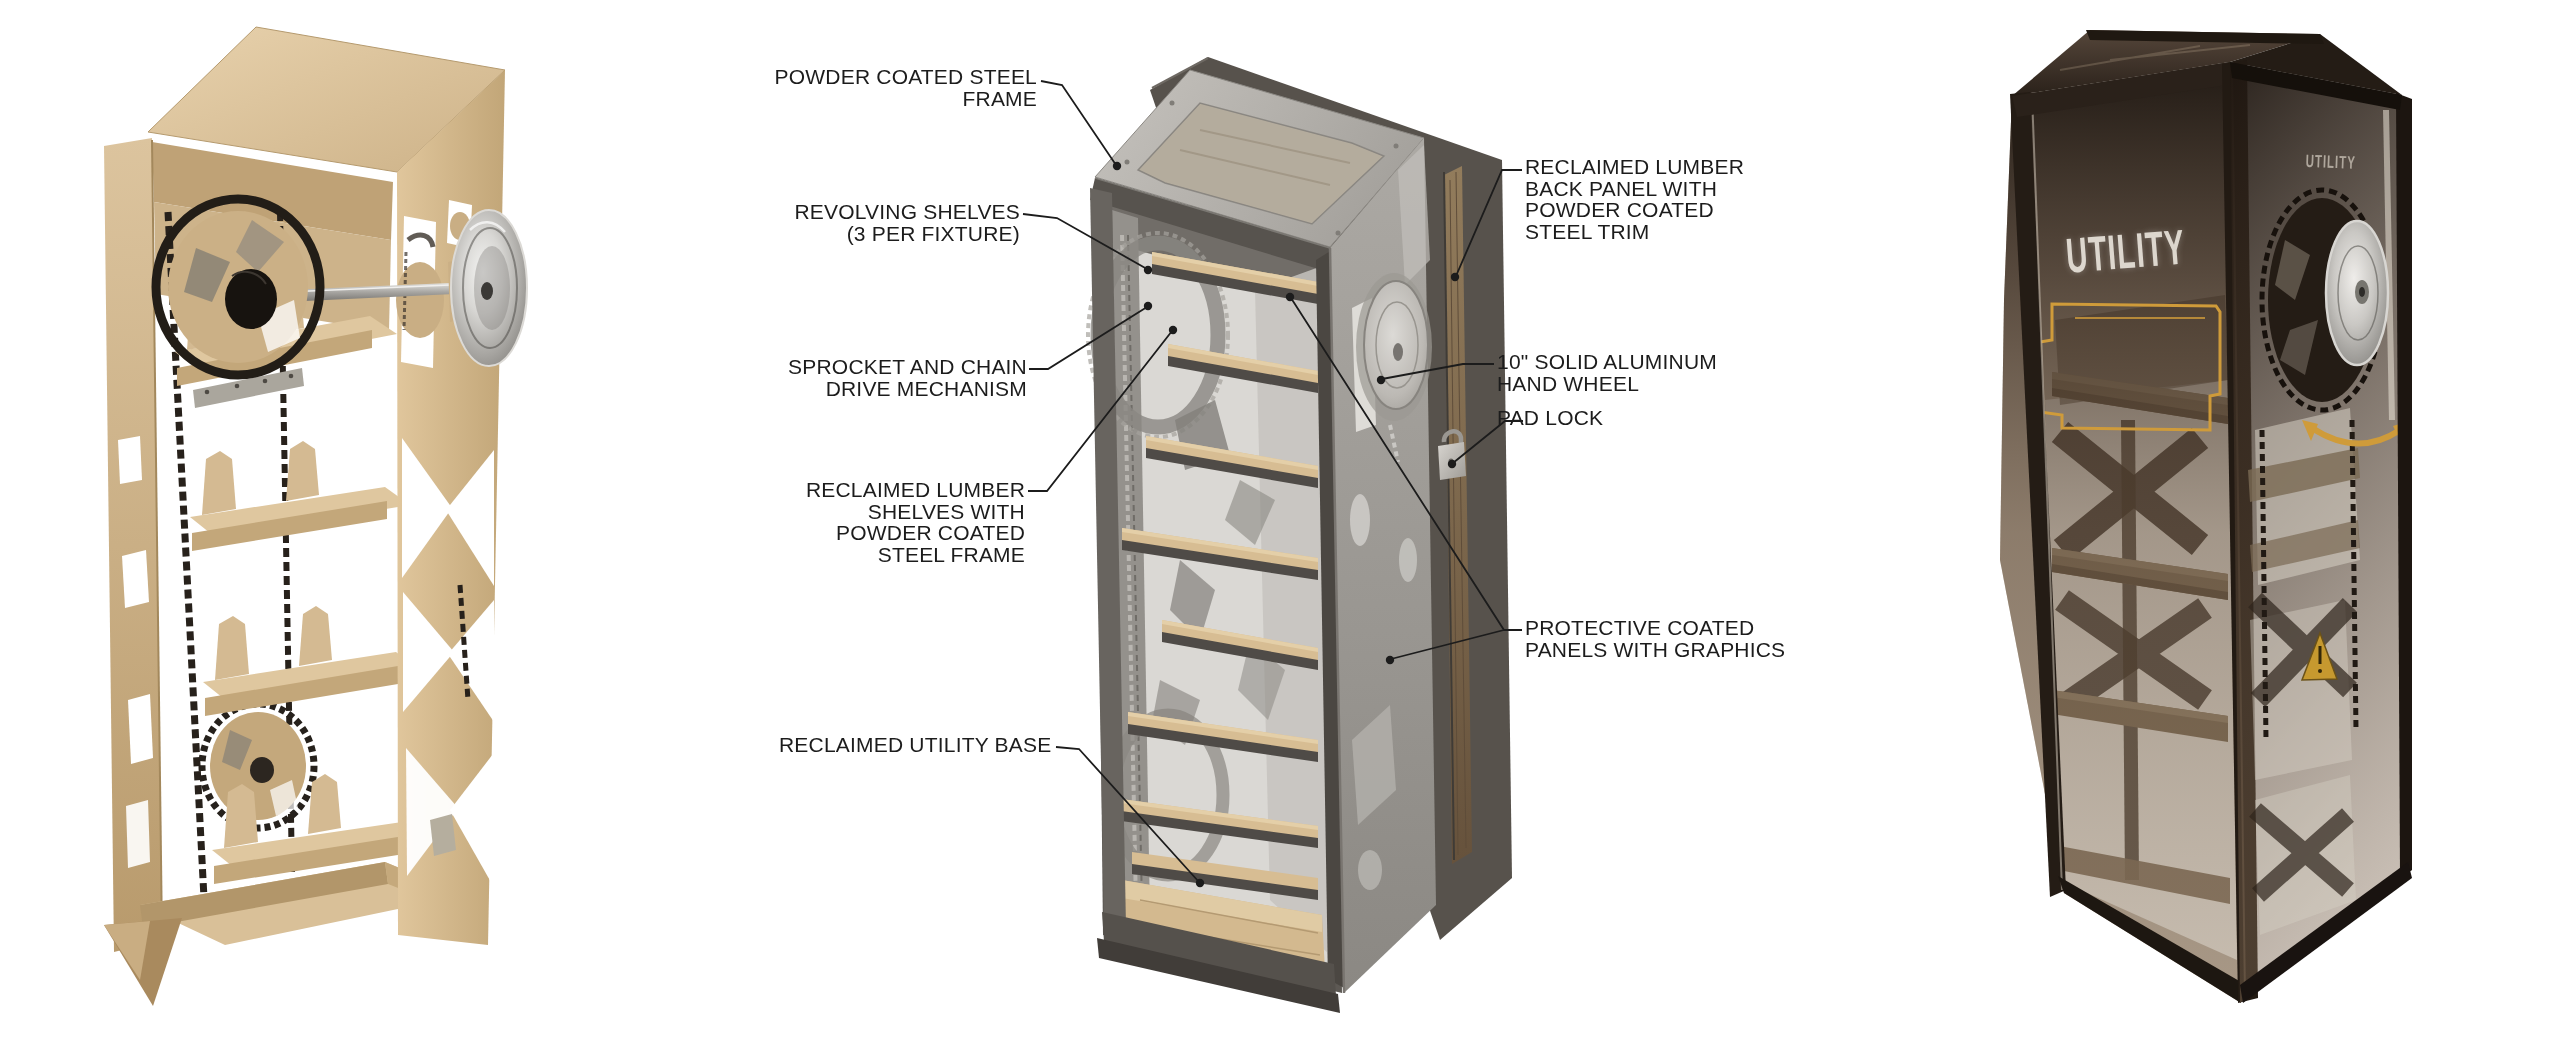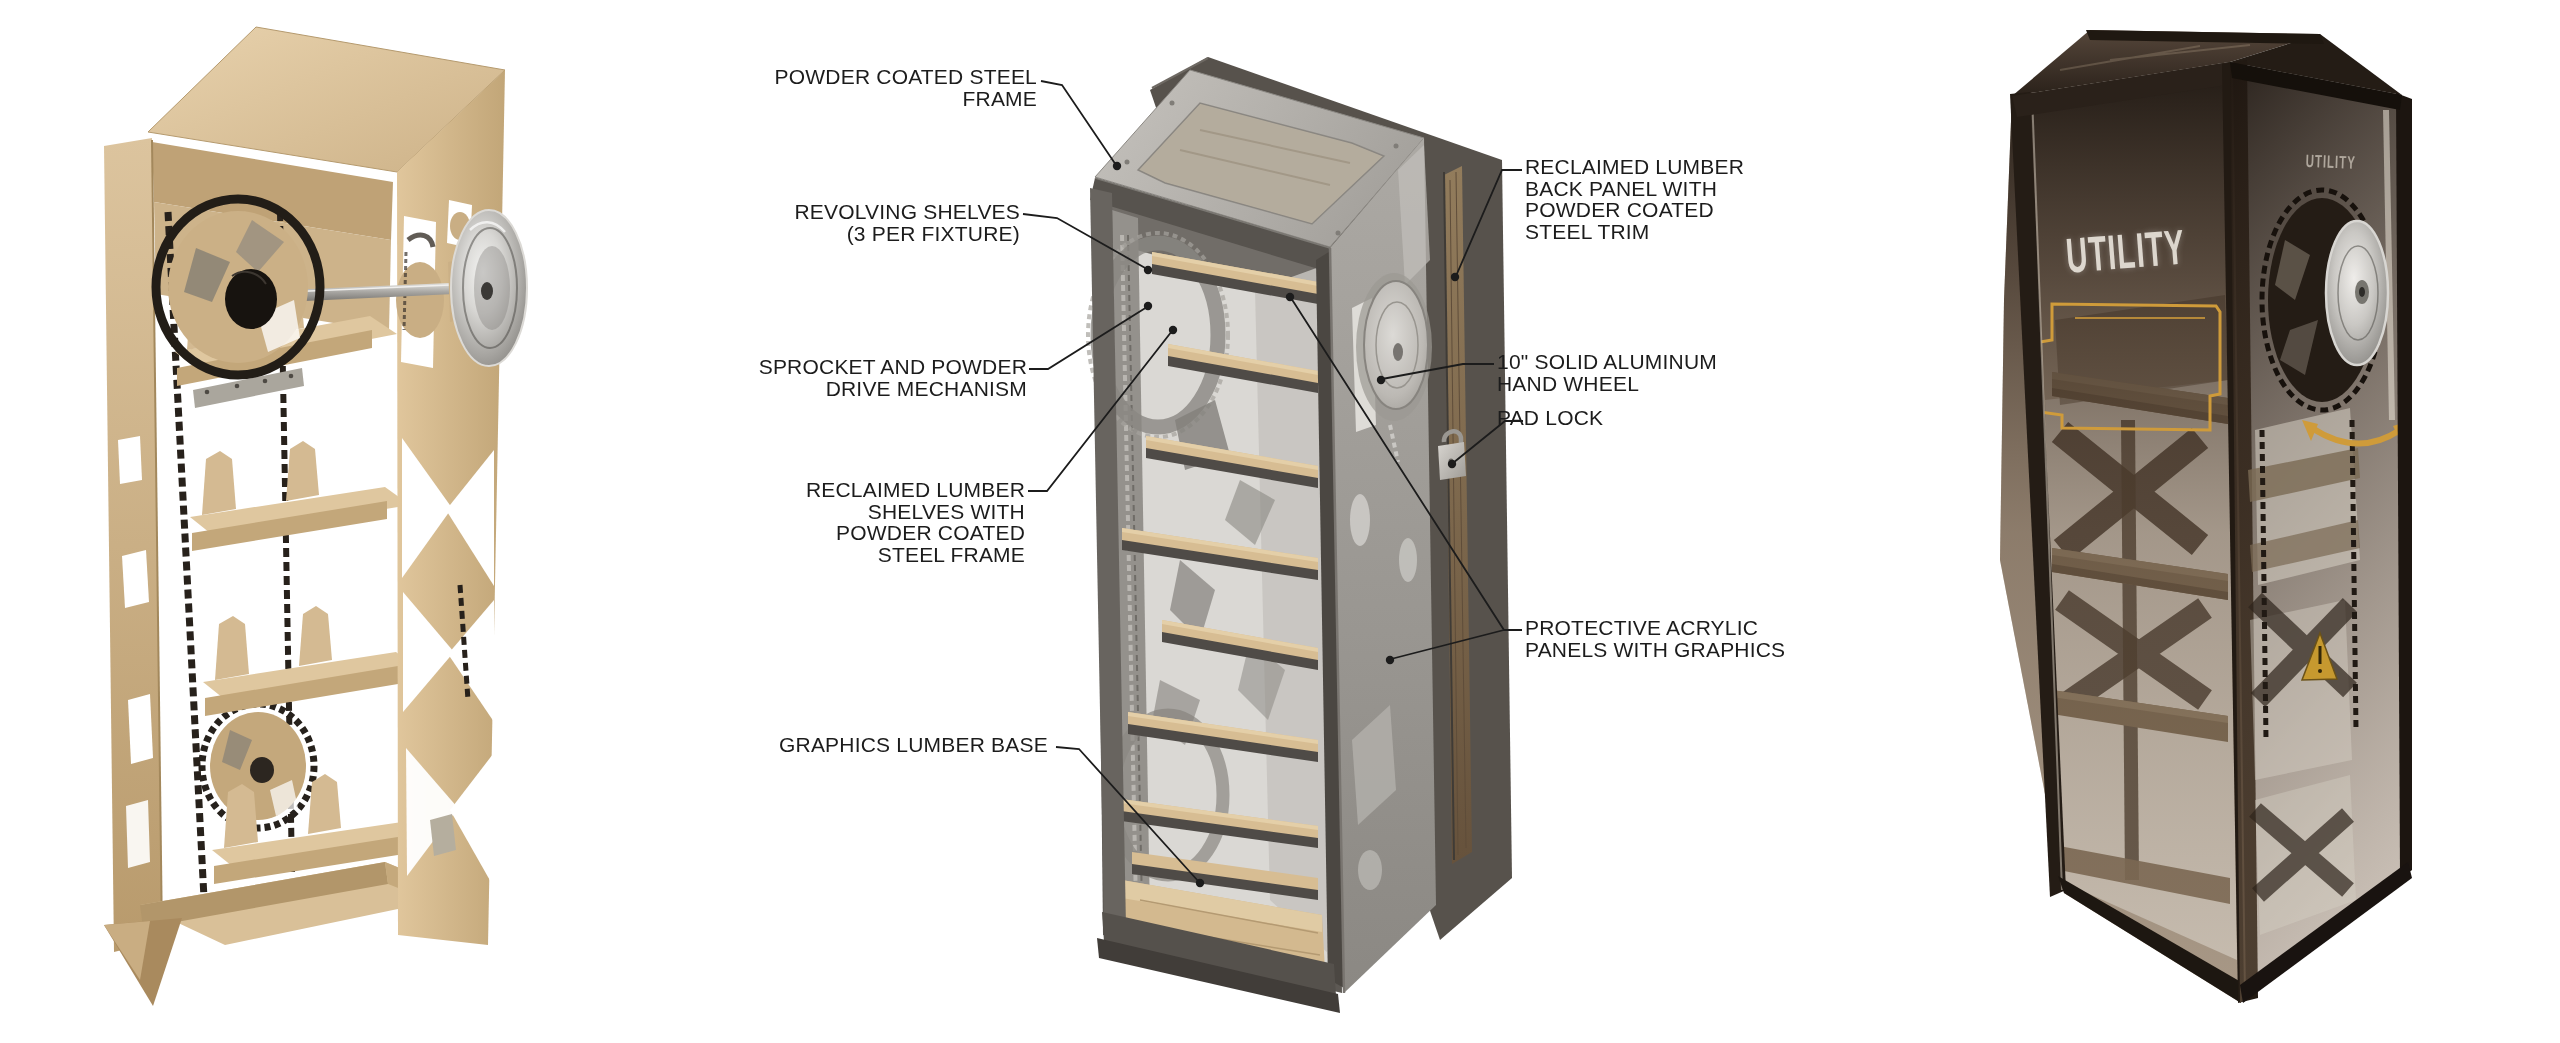--- a/index.html
+++ b/index.html
@@ -428,34 +428,34 @@
       <polygon points="2240,985 2408,862 2412,878 2243,1003" fill="#191310"></polygon>
     </g>
   </g>
 </svg>
 
 <div>
   <div id="lbl-frame" class="callout align-r">POWDER COATED STEEL
 FRAME</div>
   <div id="lbl-shelves" class="callout align-r">REVOLVING SHELVES
 (3 PER FIXTURE)</div>
-  <div id="lbl-sprocket" class="callout align-r">SPROCKET AND POWDER
+  <div id="lbl-sprocket" class="callout align-r">SPROCKET AND CHAIN
 DRIVE MECHANISM</div>
   <div id="lbl-lumber-shelves" class="callout align-r">RECLAIMED LUMBER
 SHELVES WITH
 POWDER COATED
 STEEL FRAME</div>
-  <div id="lbl-base" class="callout align-l">GRAPHICS LUMBER BASE</div>
+  <div id="lbl-base" class="callout align-l">RECLAIMED UTILITY BASE</div>
   <div id="lbl-back-panel" class="callout align-l">RECLAIMED LUMBER
 BACK PANEL WITH
 POWDER COATED
 STEEL TRIM</div>
   <div id="lbl-handwheel" class="callout align-l">10" SOLID ALUMINUM
 HAND WHEEL</div>
   <div id="lbl-padlock" class="callout align-l">PAD LOCK</div>
-  <div id="lbl-acrylic" class="callout align-l">PROTECTIVE ACRYLIC
+  <div id="lbl-acrylic" class="callout align-l">PROTECTIVE COATED
 PANELS WITH GRAPHICS</div>
 
   <div class="utility-front">UTILITY</div>
   <div class="utility-side">UTILITY</div>
 </div>
 
 </div>
 
 </body></html>

